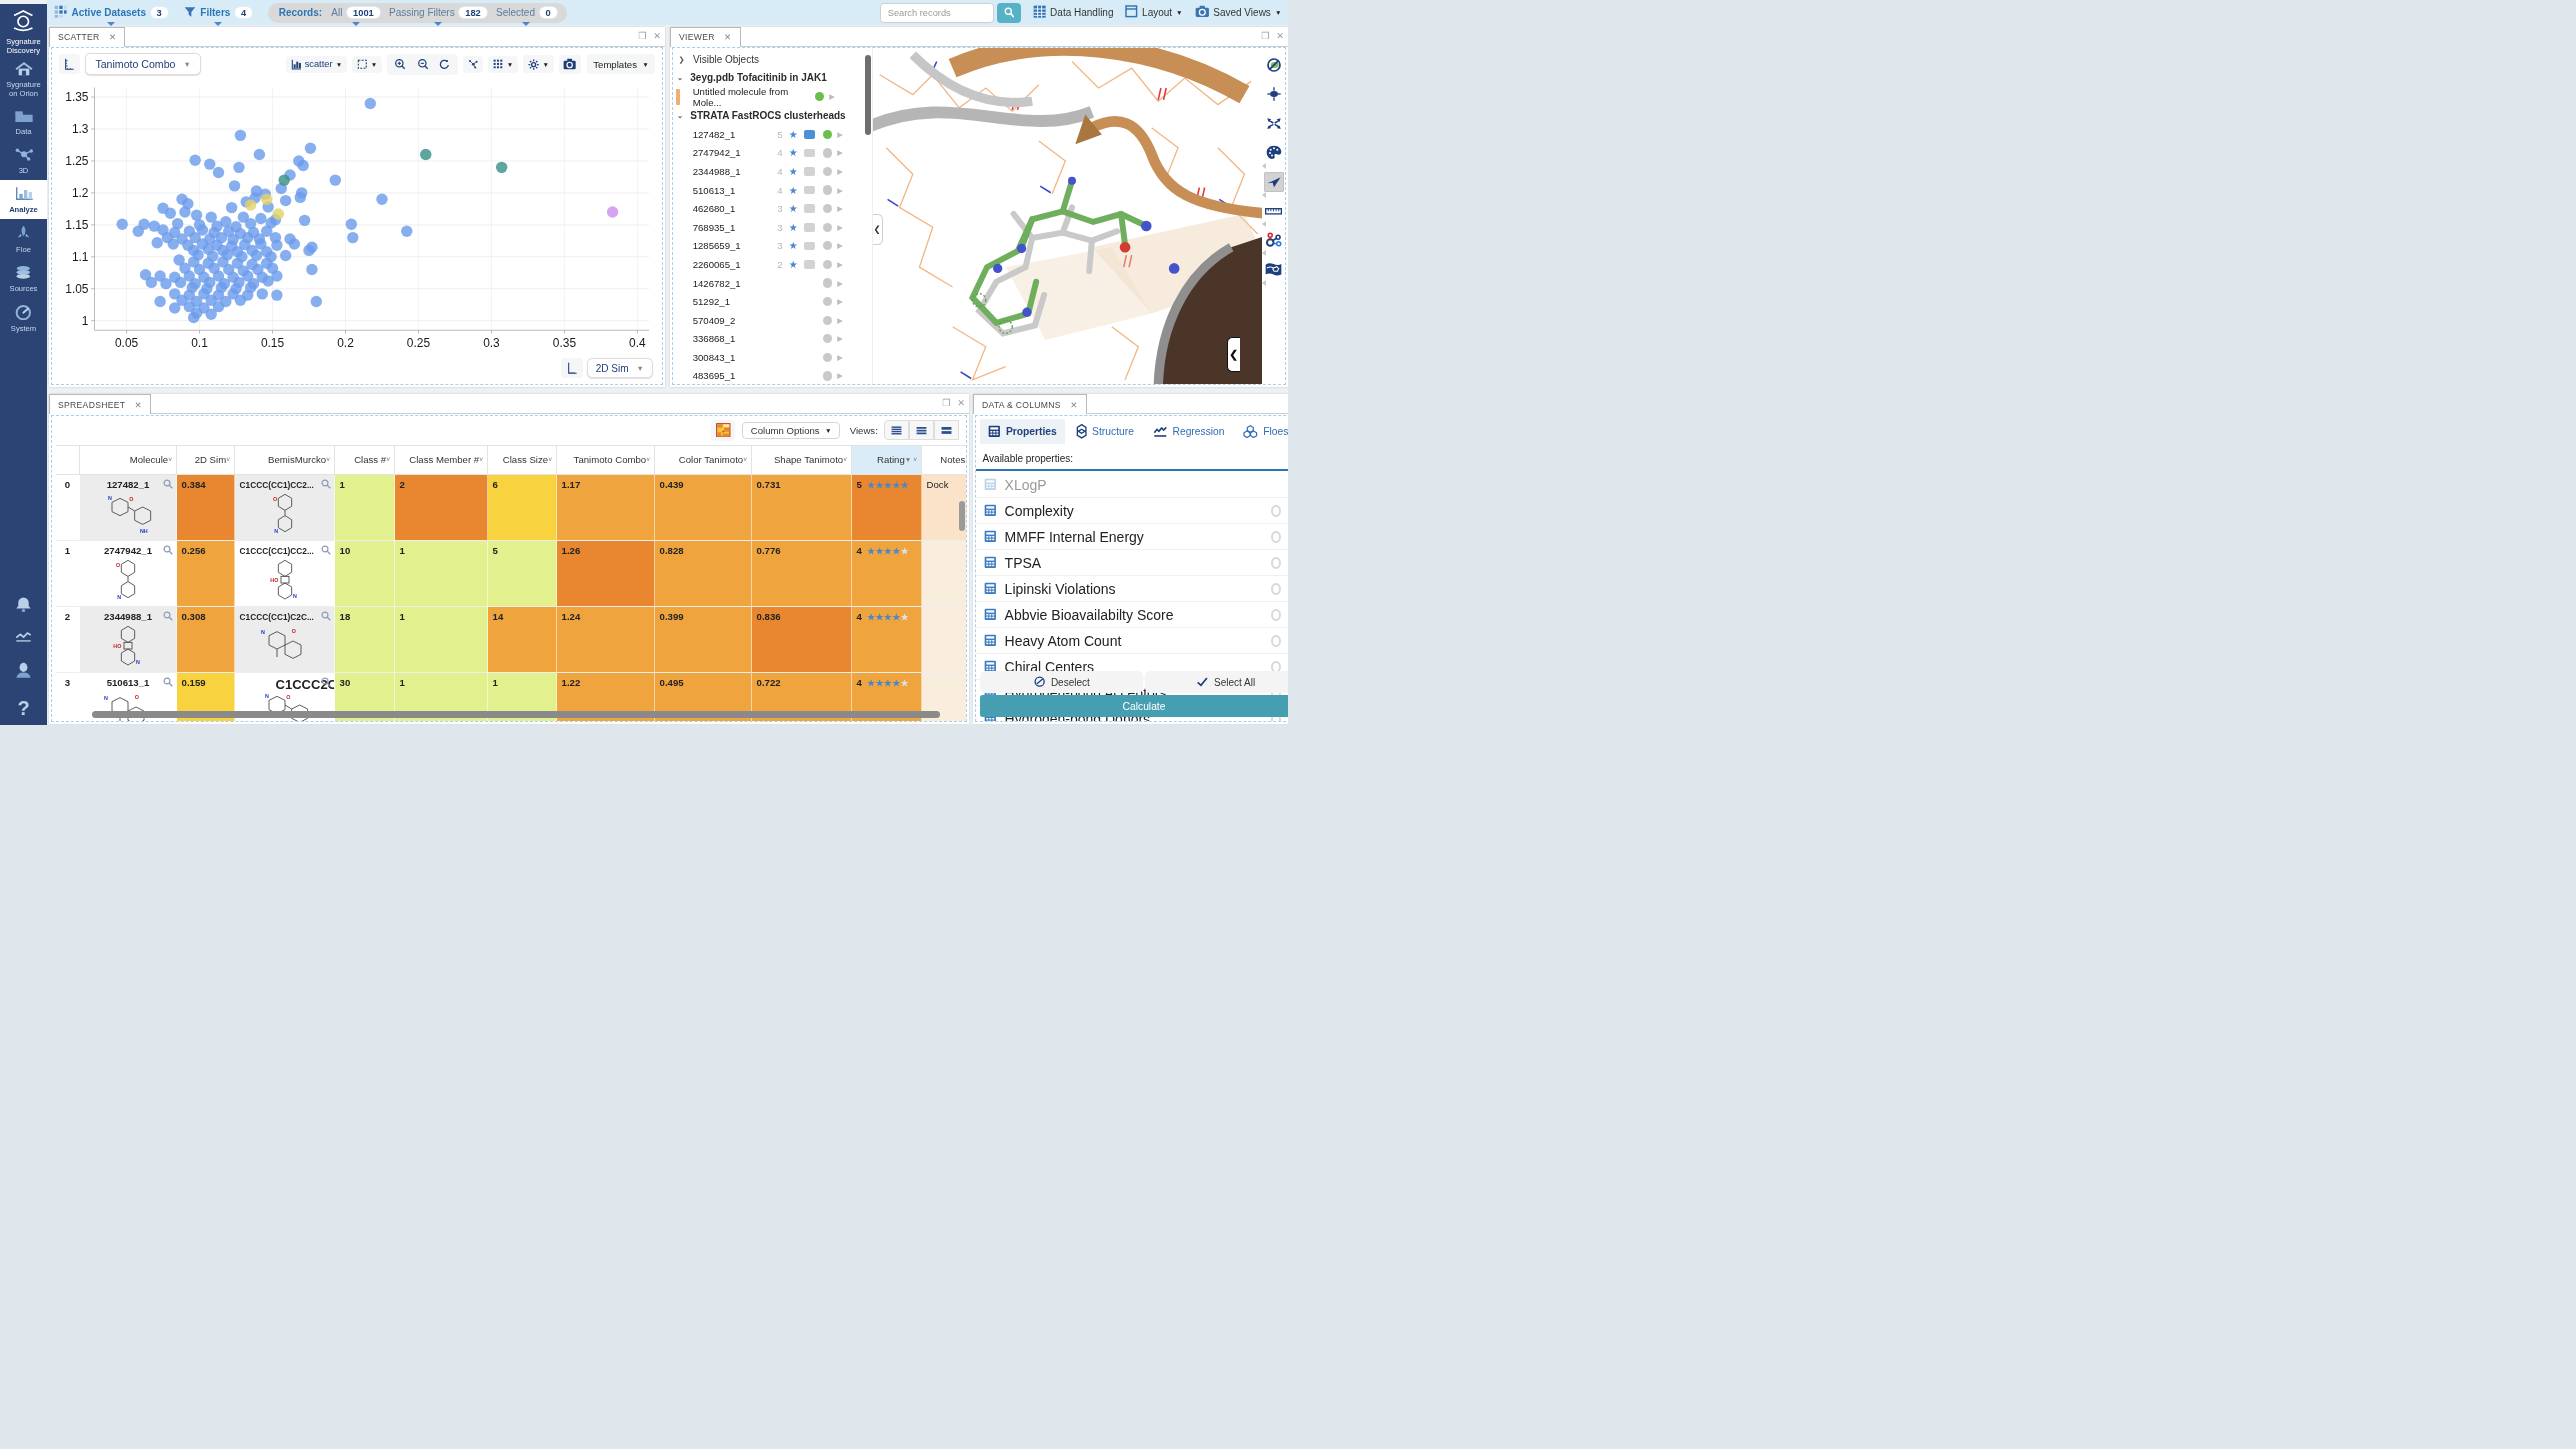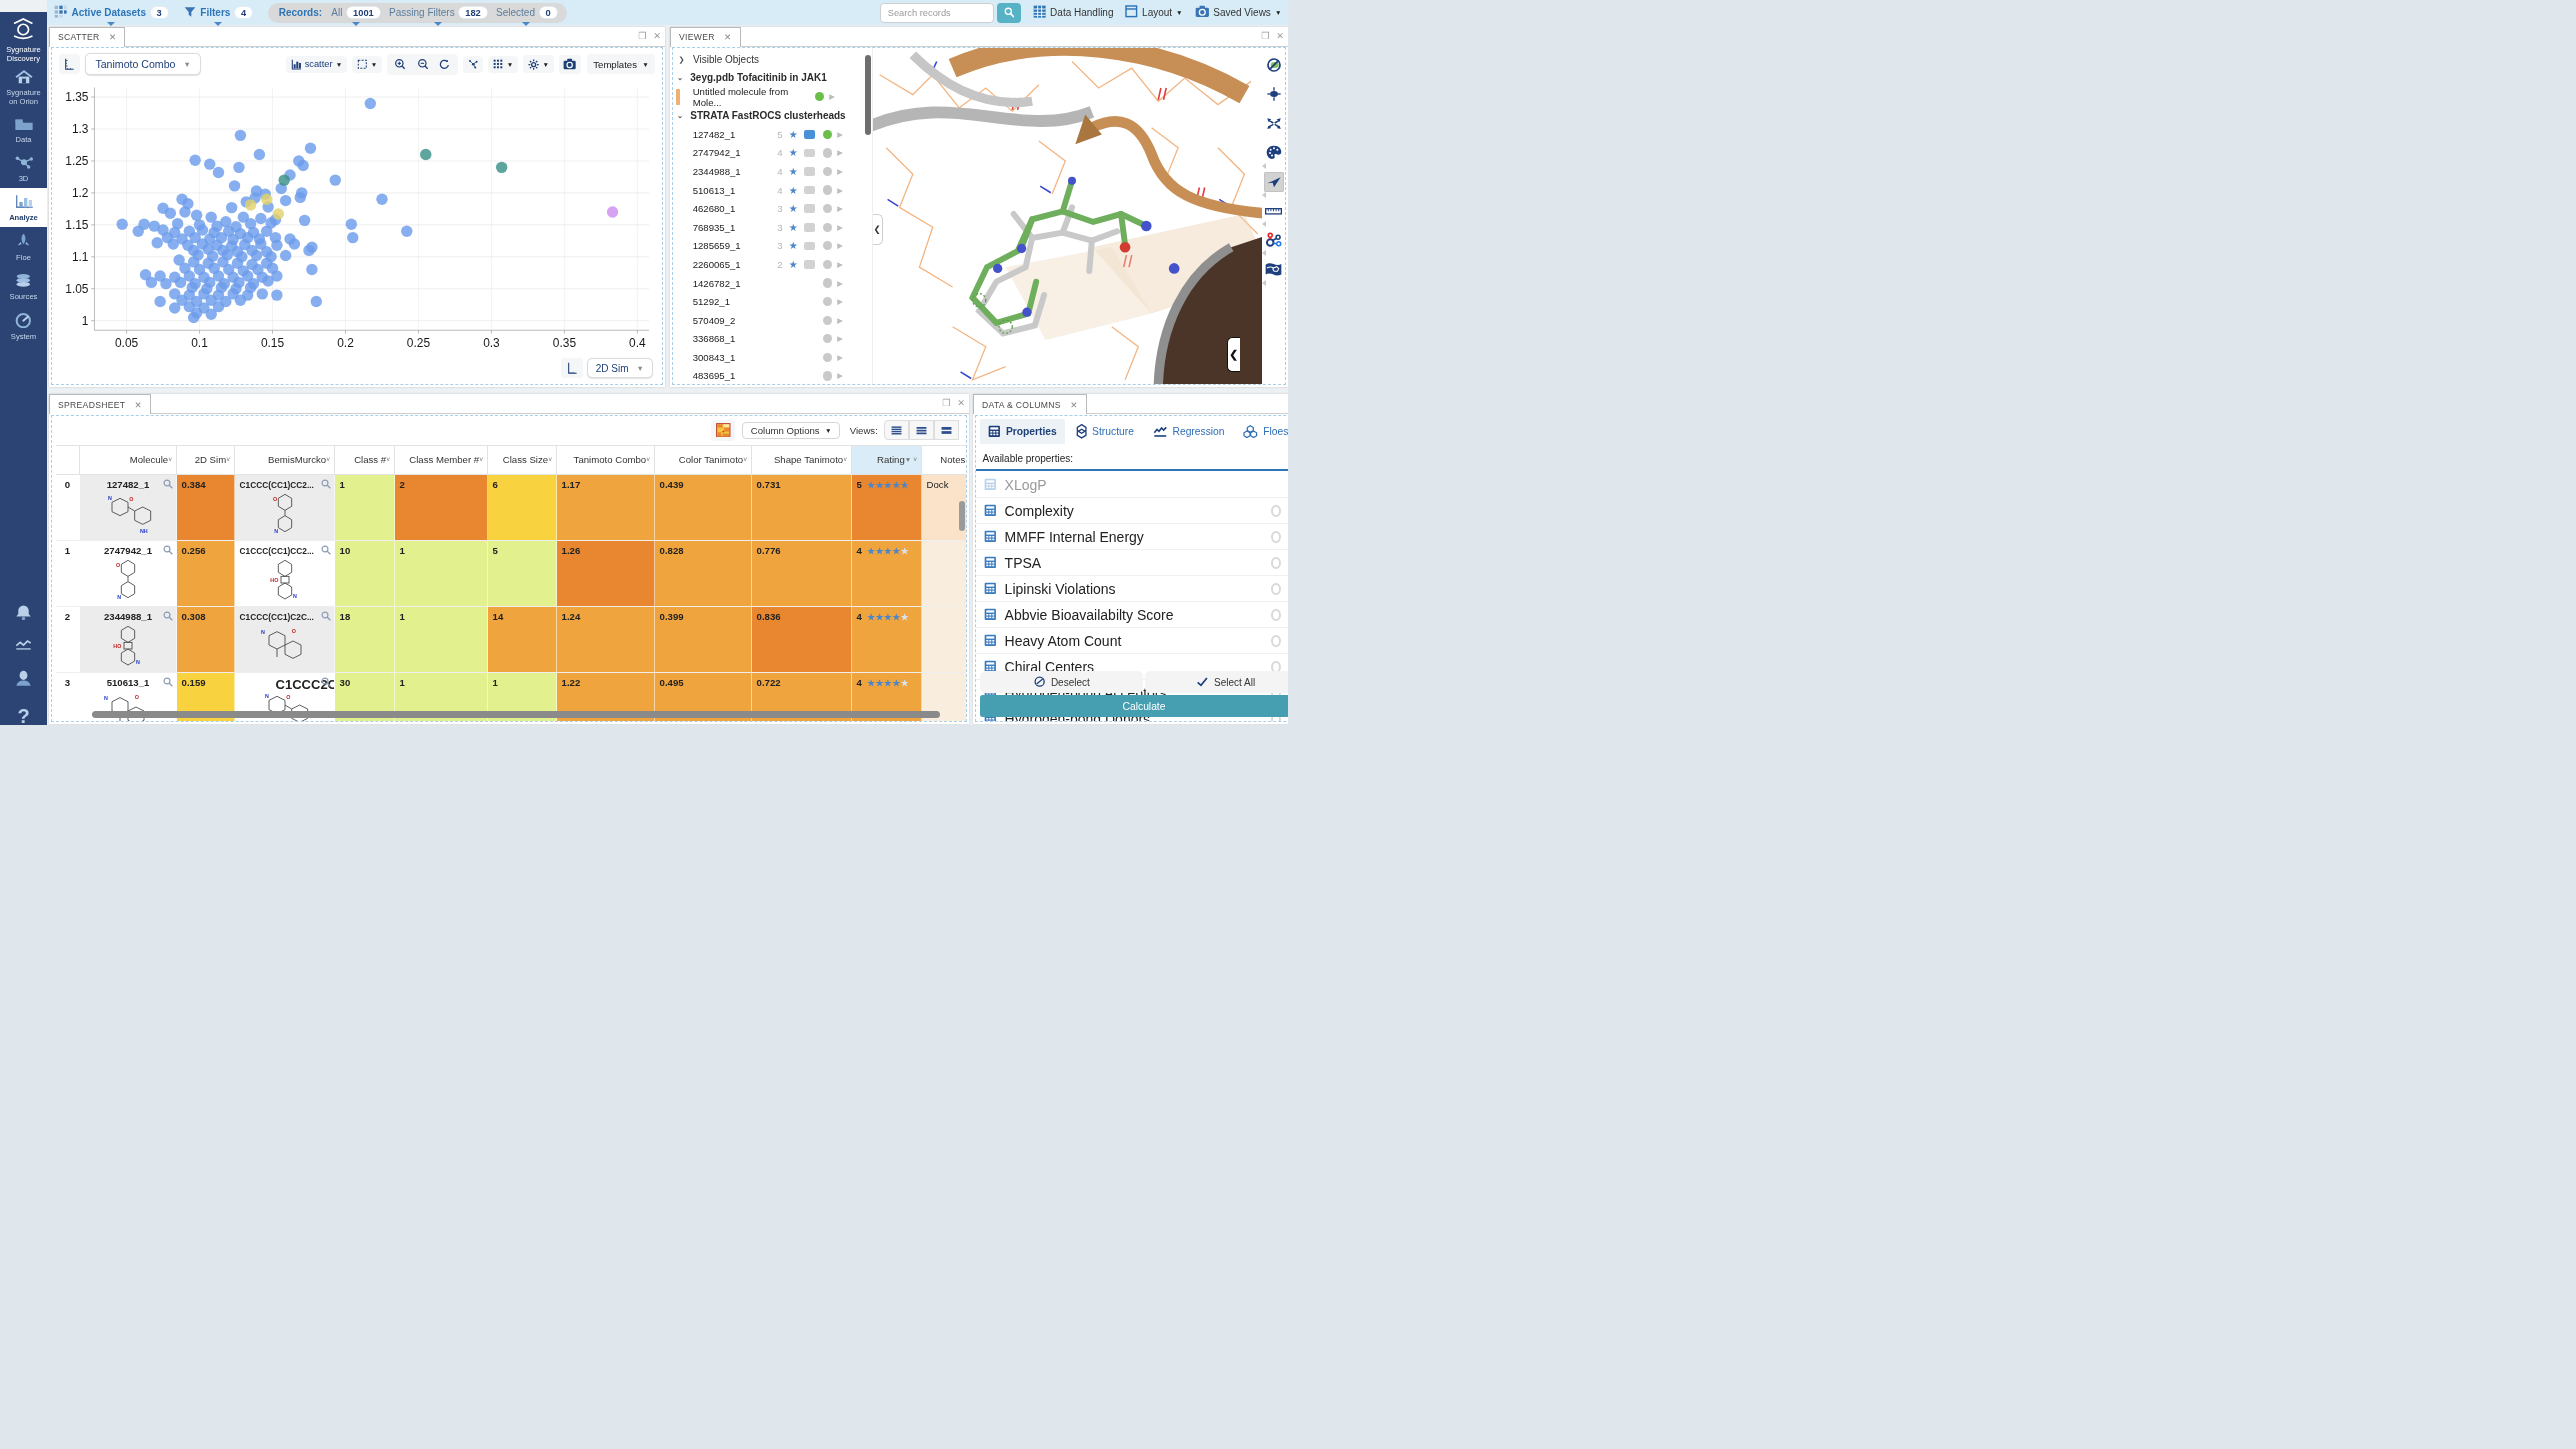--- a/index.html
+++ b/index.html
@@ -1,20 +1,20 @@
 <!DOCTYPE html>
 <html style="font-size:10.6px"><head>
 <meta charset="utf-8">
 <style>
   html,body{margin:0;padding:0;background:#dfe6ec;font-family:"Liberation Sans",sans-serif;}
   *{box-sizing:border-box;}
   .app{position:relative;width:1288px;height:725px;background:#eef1f4;overflow:hidden;}
 
   
-  .sidebar{position:absolute;left:0;top:12px;width:47px;height:725px;background:#2c4474;color:#cfe0f2;z-index:5;display:flex;flex-direction:column;align-items:center;}
+  .sidebar{position:absolute;left:0;top:4px;width:47px;height:725px;background:#2c4474;color:#cfe0f2;z-index:5;display:flex;flex-direction:column;align-items:center;}
   .sb-logo{margin-top:5.3px;text-align:center;}
   .sb-brand{font-size:7.6px;line-height:1.15;color:#fff;margin-top:2px;}
   .sb-item{width:100%;padding:6px 1.3px 5.3px;text-align:center;cursor:pointer;}
   .sb-item .lbl{display:block;font-size:7.6px;margin-top:2px;color:#c6d8ec;}
   .sb-item.active{background:#fff;}
   .sb-item.active .lbl{color:#24406e;font-weight:bold;}
   .sb-bottom{margin-top:auto;margin-bottom:9.3px;display:flex;flex-direction:column;gap:17px;align-items:center;}
   .sb-q{font-size:20px;color:#b9d0e8;font-weight:bold;}
 
   

